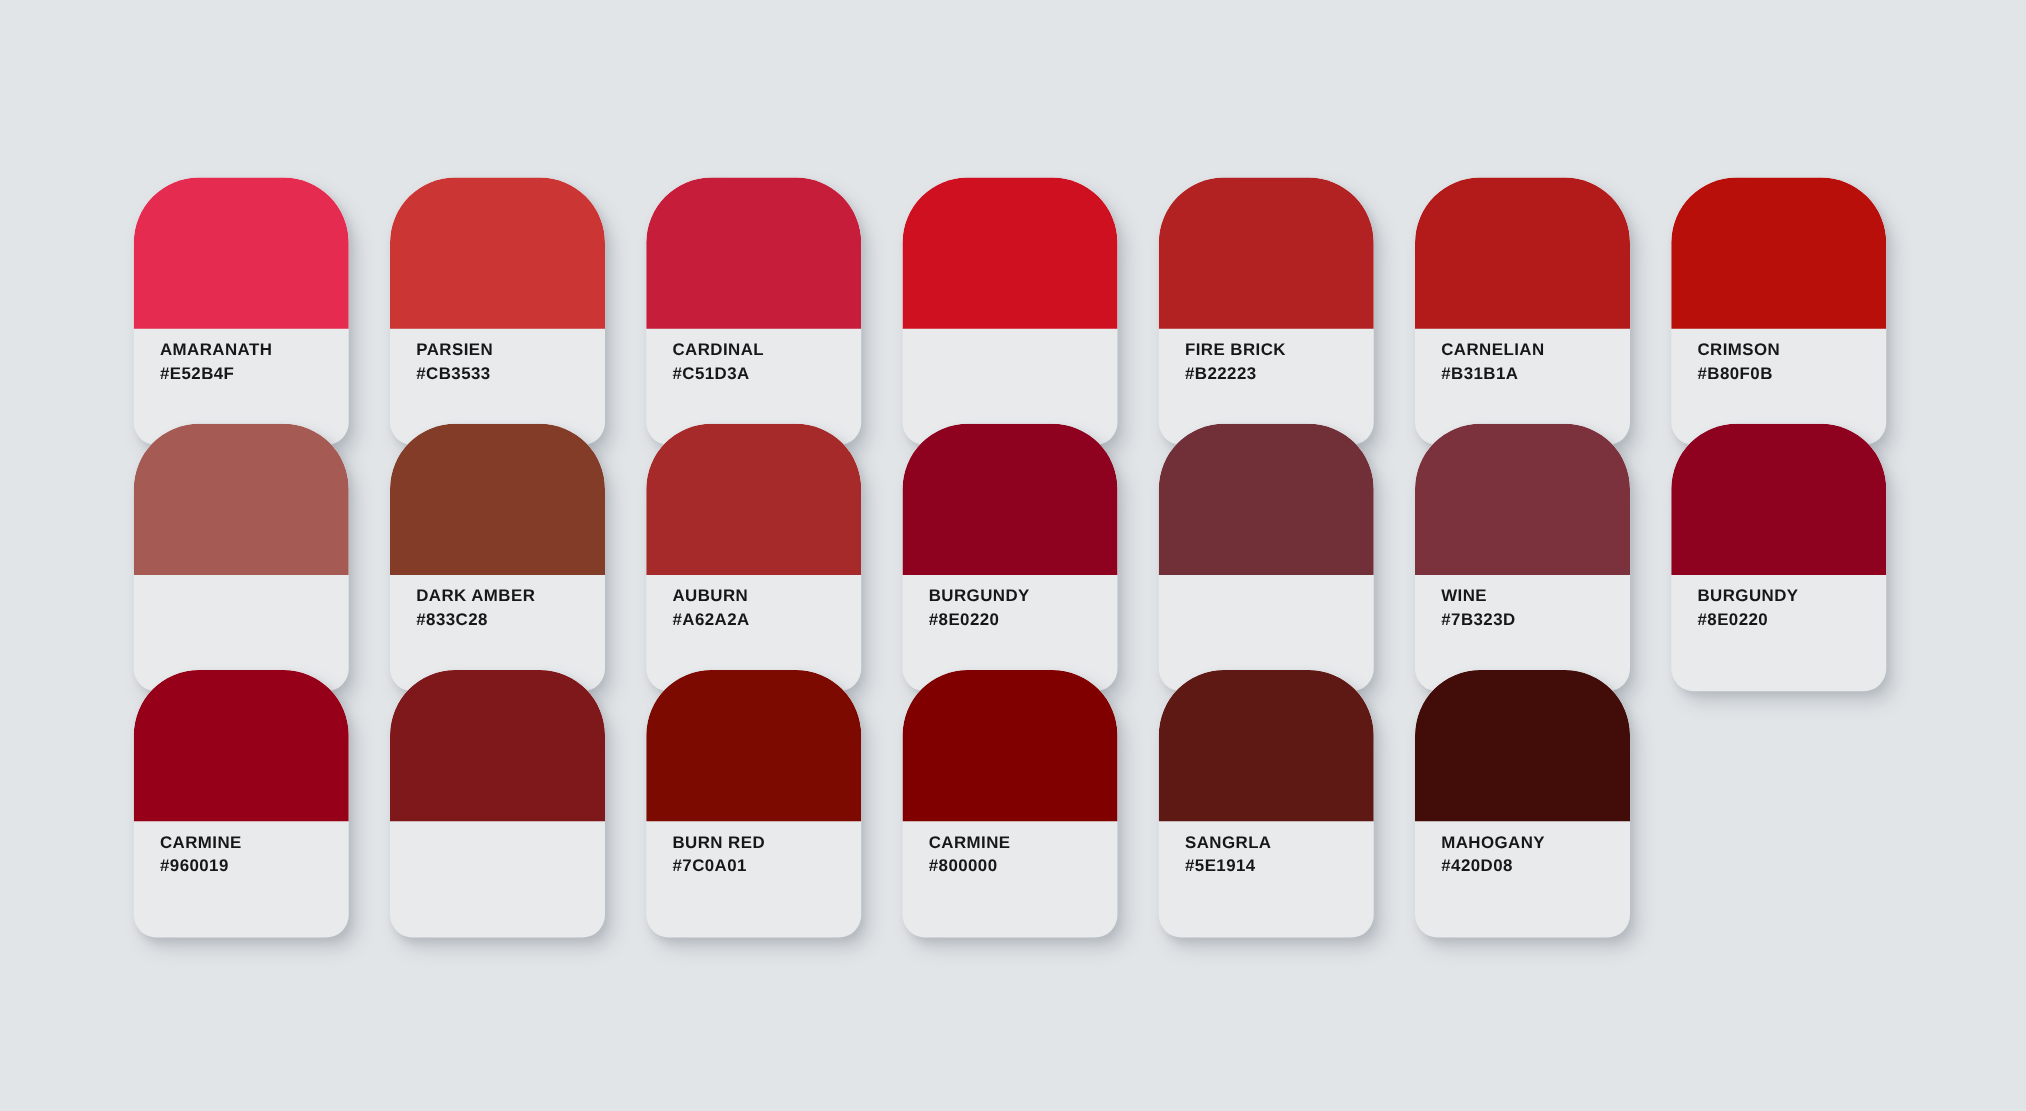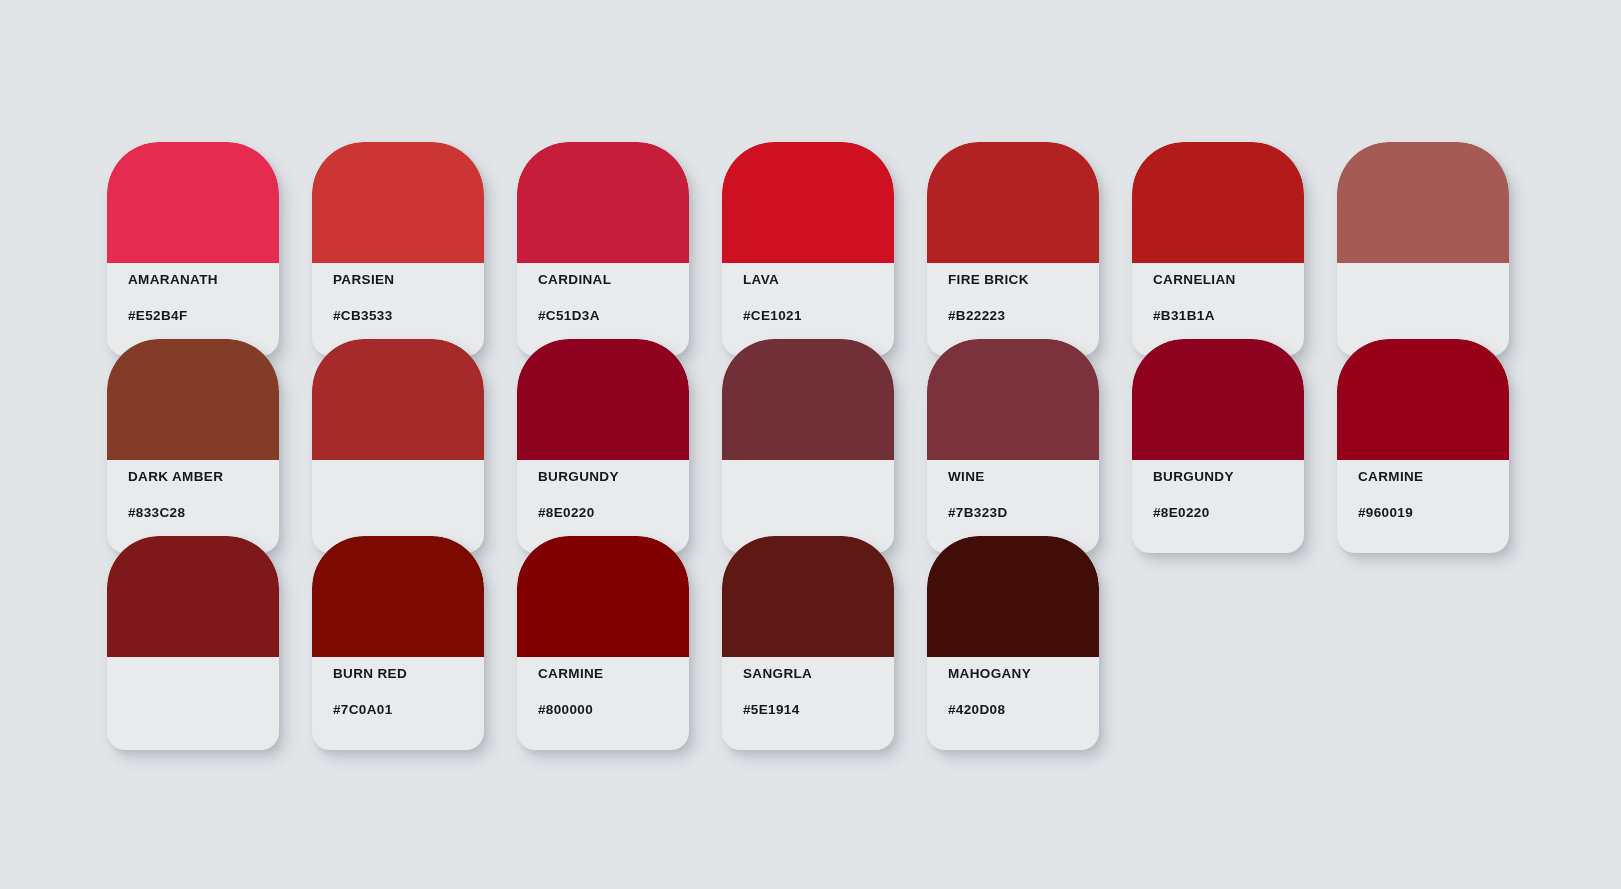--- a/index.html
+++ b/index.html
@@ -74,21 +74,21 @@
     color: #171717;
     font-family: "Liberation Sans", sans-serif;
     font-size: 13.5px;
     font-weight: 600;
     letter-spacing: 0.35px;
     line-height: 17px;
     white-space: nowrap;
   }
 
   .swatch-hex {
-    margin-top: 19px;
+    margin-top: 2px;
   }
 </style>
 </head>
 <body>
 
 <div id="palette-board">
   <div class="swatch-grid">
       <div class="swatch-card">
         <div class="swatch-color" style="background: rgb(229, 43, 79);"></div>
         <div class="swatch-meta">
@@ -105,51 +105,58 @@
       </div>
       <div class="swatch-card">
         <div class="swatch-color" style="background: rgb(197, 29, 58);"></div>
         <div class="swatch-meta">
           <span class="swatch-name">CARDINAL</span>
           <span class="swatch-hex">#C51D3A</span>
         </div>
       </div>
       <div class="swatch-card">
         <div class="swatch-color" style="background: rgb(206, 16, 33);"></div>
-        <div class="swatch-meta">
-          <span class="swatch-name">LAVA</span>
-          <span class="swatch-hex">#CE1021</span>
-        </div>
       </div>
       <div class="swatch-card">
         <div class="swatch-color" style="background: rgb(178, 34, 35);"></div>
         <div class="swatch-meta">
           <span class="swatch-name">FIRE BRICK</span>
           <span class="swatch-hex">#B22223</span>
         </div>
       </div>
       <div class="swatch-card">
         <div class="swatch-color" style="background: rgb(179, 27, 26);"></div>
         <div class="swatch-meta">
           <span class="swatch-name">CARNELIAN</span>
           <span class="swatch-hex">#B31B1A</span>
         </div>
       </div>
       <div class="swatch-card">
+        <div class="swatch-color" style="background: rgb(184, 15, 11);"></div>
+        <div class="swatch-meta">
+          <span class="swatch-name">CRIMSON</span>
+          <span class="swatch-hex">#B80F0B</span>
+        </div>
+      </div>
+      <div class="swatch-card">
         <div class="swatch-color" style="background: rgb(165, 91, 83);"></div>
       </div>
       <div class="swatch-card">
         <div class="swatch-color" style="background: rgb(131, 60, 40);"></div>
         <div class="swatch-meta">
           <span class="swatch-name">DARK AMBER</span>
           <span class="swatch-hex">#833C28</span>
         </div>
       </div>
       <div class="swatch-card">
         <div class="swatch-color" style="background: rgb(166, 42, 42);"></div>
+        <div class="swatch-meta">
+          <span class="swatch-name">AUBURN</span>
+          <span class="swatch-hex">#A62A2A</span>
+        </div>
       </div>
       <div class="swatch-card">
         <div class="swatch-color" style="background: rgb(142, 2, 32);"></div>
         <div class="swatch-meta">
           <span class="swatch-name">BURGUNDY</span>
           <span class="swatch-hex">#8E0220</span>
         </div>
       </div>
       <div class="swatch-card">
         <div class="swatch-color" style="background: rgb(113, 47, 55);"></div>

